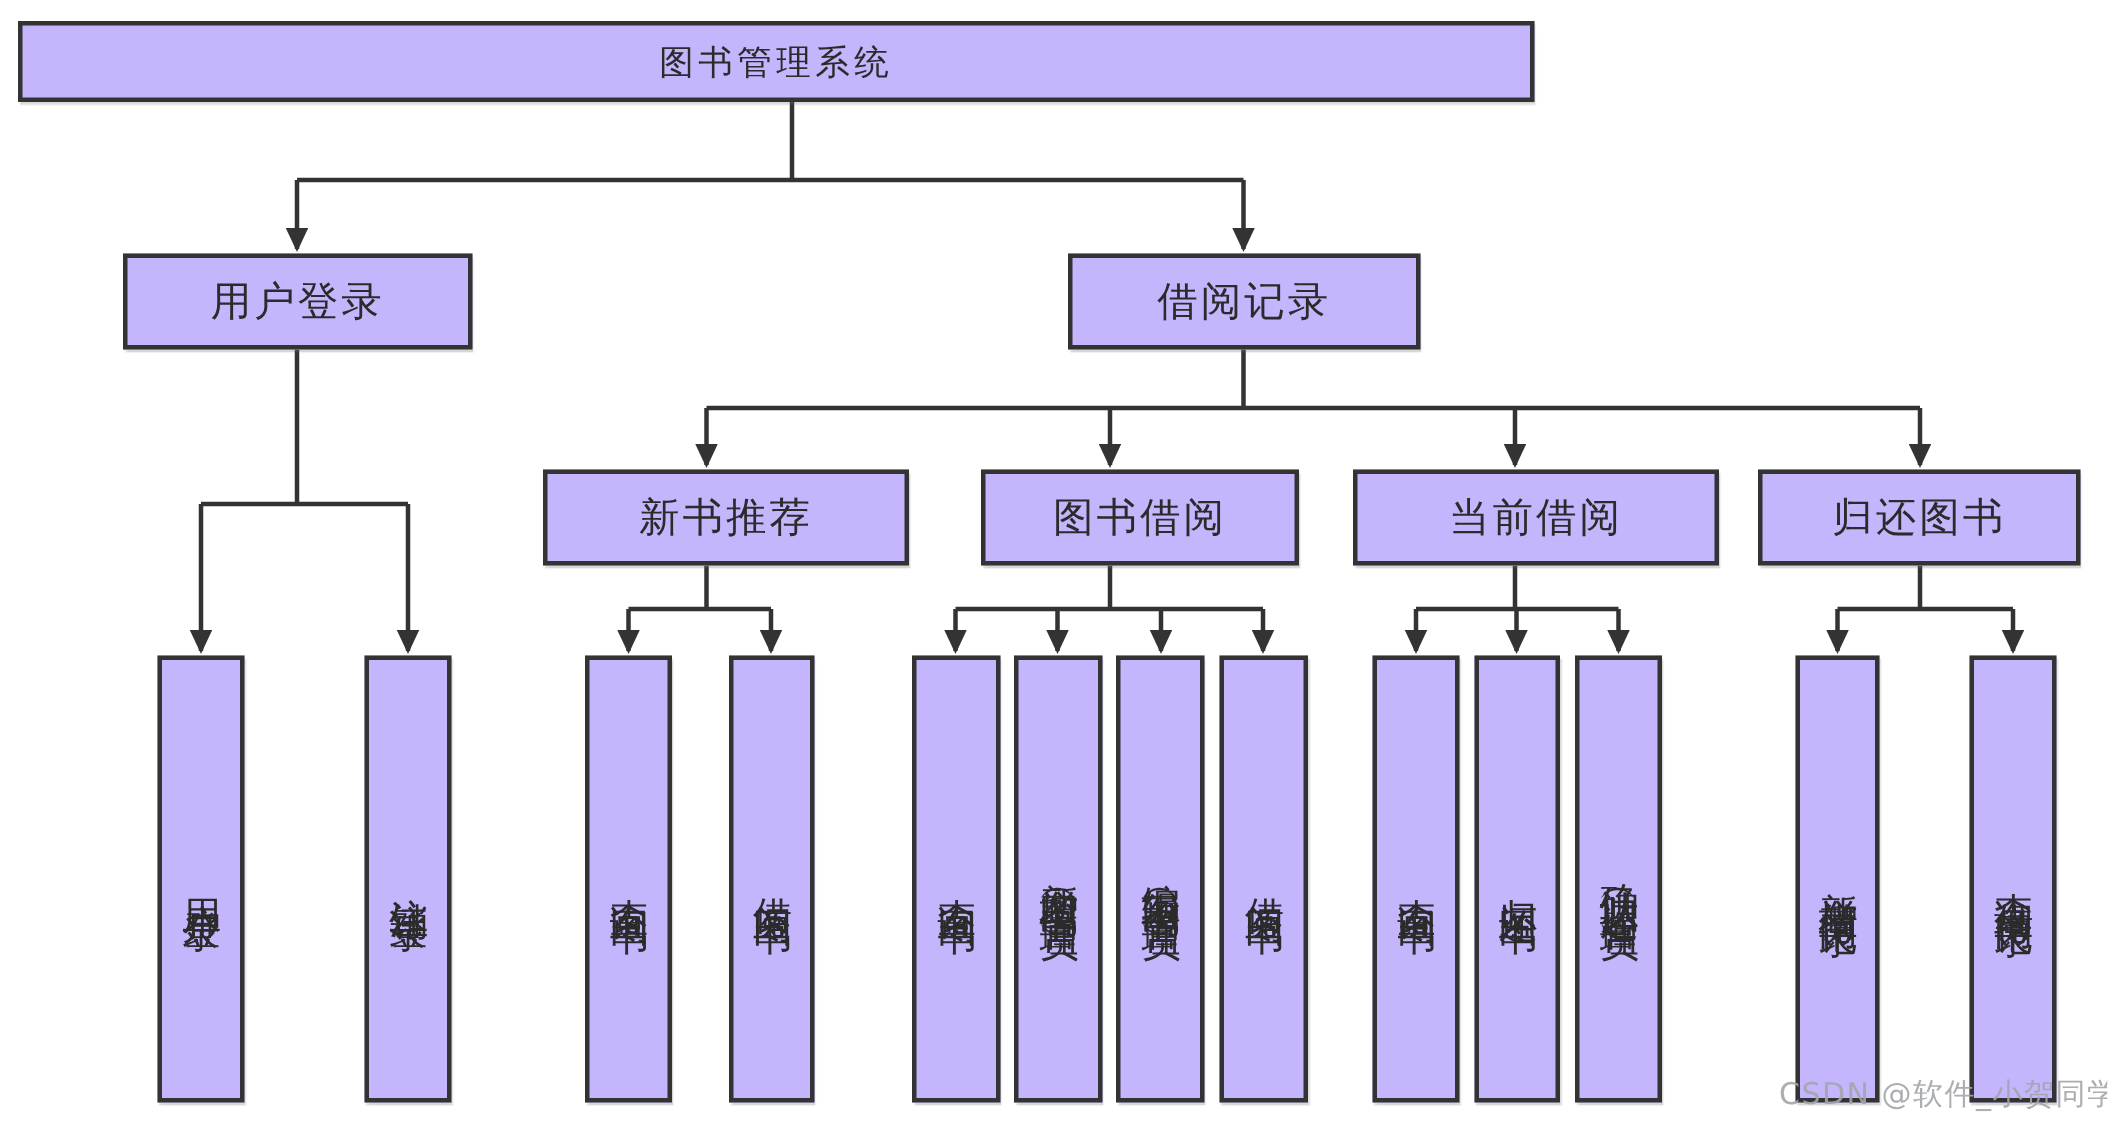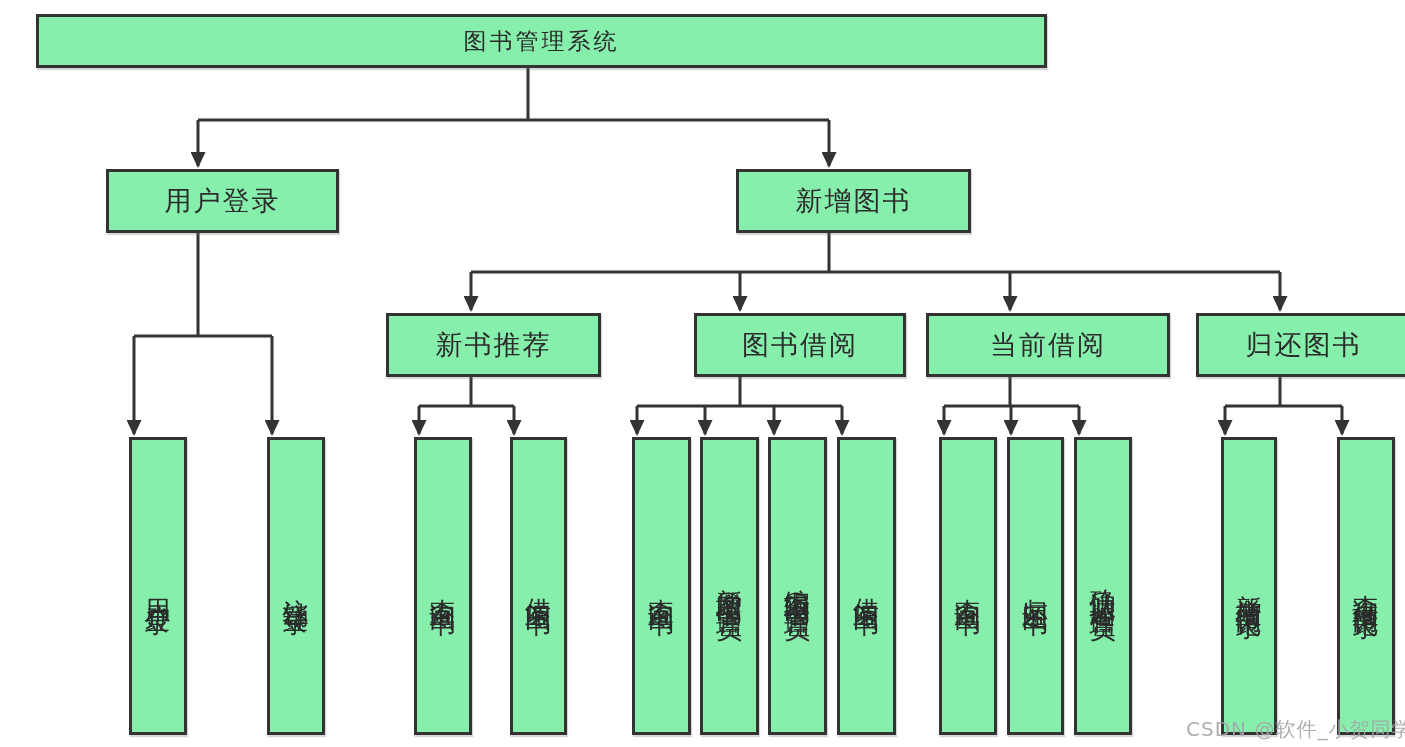--- a/index.html
+++ b/index.html
@@ -19,27 +19,26 @@
     position: absolute;
     left: 0;
     top: 0;
     width: 1405px;
     height: 747px;
   }
   .node {
     position: absolute;
     box-sizing: border-box;
     border: 3px solid #333333;
-    background: #86efac;
+    background: #c4b5fd;
     color: #2b2b2b;
     display: flex;
     align-items: center;
     justify-content: center;
     box-shadow: 1px 2px 1px rgba(110,110,110,0.28);
-    margin-left: 24px;
   }
   .node.h {
     font-size: 27px;
     letter-spacing: 2px;
     white-space: nowrap;
   }
   .node.root {
     font-size: 23px;
     letter-spacing: 3px;
   }
@@ -105,24 +104,24 @@
 
       <path d="M1280 377 V406 M1225 406 H1342"></path>
       <path d="M1225 406 V434" marker-end="url(#arrow)"></path>
       <path d="M1342 406 V434" marker-end="url(#arrow)"></path>
     </g>
   </svg>
 
   <div class="node h root" style="left:12px;top:14px;width:1011px;height:54px">图书管理系统</div>
 
   <div class="node h" style="left:82px;top:169px;width:233px;height:64px">用户登录</div>
-  <div class="node h" style="left:712px;top:169px;width:235px;height:64px">新增图书</div>
+  <div class="node h" style="left:712px;top:169px;width:235px;height:64px">借阅记录</div>
 
-  <div class="node h" style="left:362px;top:313px;width:215px;height:64px">新书推荐</div>
-  <div class="node h" style="left:670px;top:313px;width:212px;height:64px">图书借阅</div>
+  <div class="node h" style="left:362px;top:313px;width:244px;height:64px">新书推荐</div>
+  <div class="node h" style="left:654px;top:313px;width:212px;height:64px">图书借阅</div>
   <div class="node h" style="left:902px;top:313px;width:244px;height:64px">当前借阅</div>
   <div class="node h" style="left:1172px;top:313px;width:215px;height:64px">归还图书</div>
 
   <div class="node v" style="left:105px;top:437px;width:58px;height:298px">用户登录</div>
   <div class="node v" style="left:243px;top:437px;width:58px;height:298px">注销登录</div>
   <div class="node v" style="left:390px;top:437px;width:58px;height:298px">查询图书</div>
   <div class="node v" style="left:486px;top:437px;width:57px;height:298px">借阅图书</div>
   <div class="node v" style="left:608px;top:437px;width:59px;height:298px">查询图书</div>
   <div class="node v" style="left:676px;top:437px;width:59px;height:298px">新增图书（管理员）</div>
   <div class="node v" style="left:744px;top:437px;width:59px;height:298px">编辑图书（管理员）</div>

